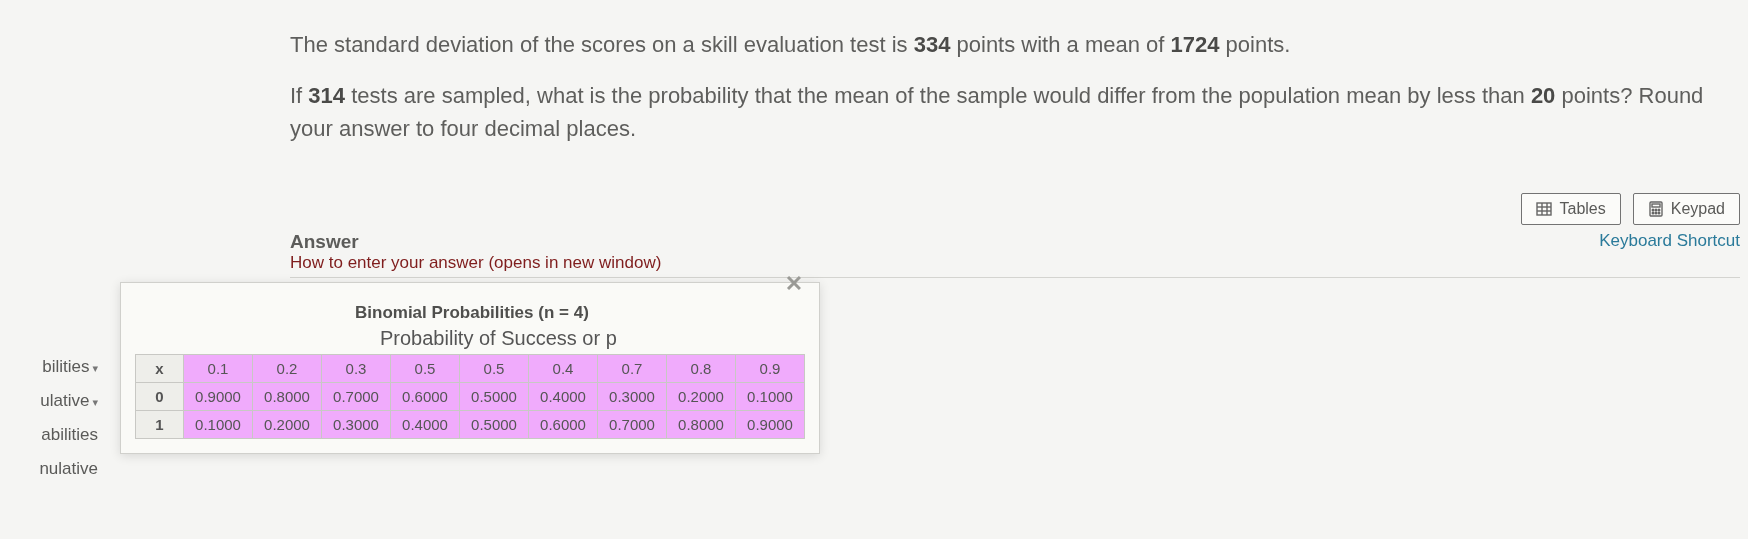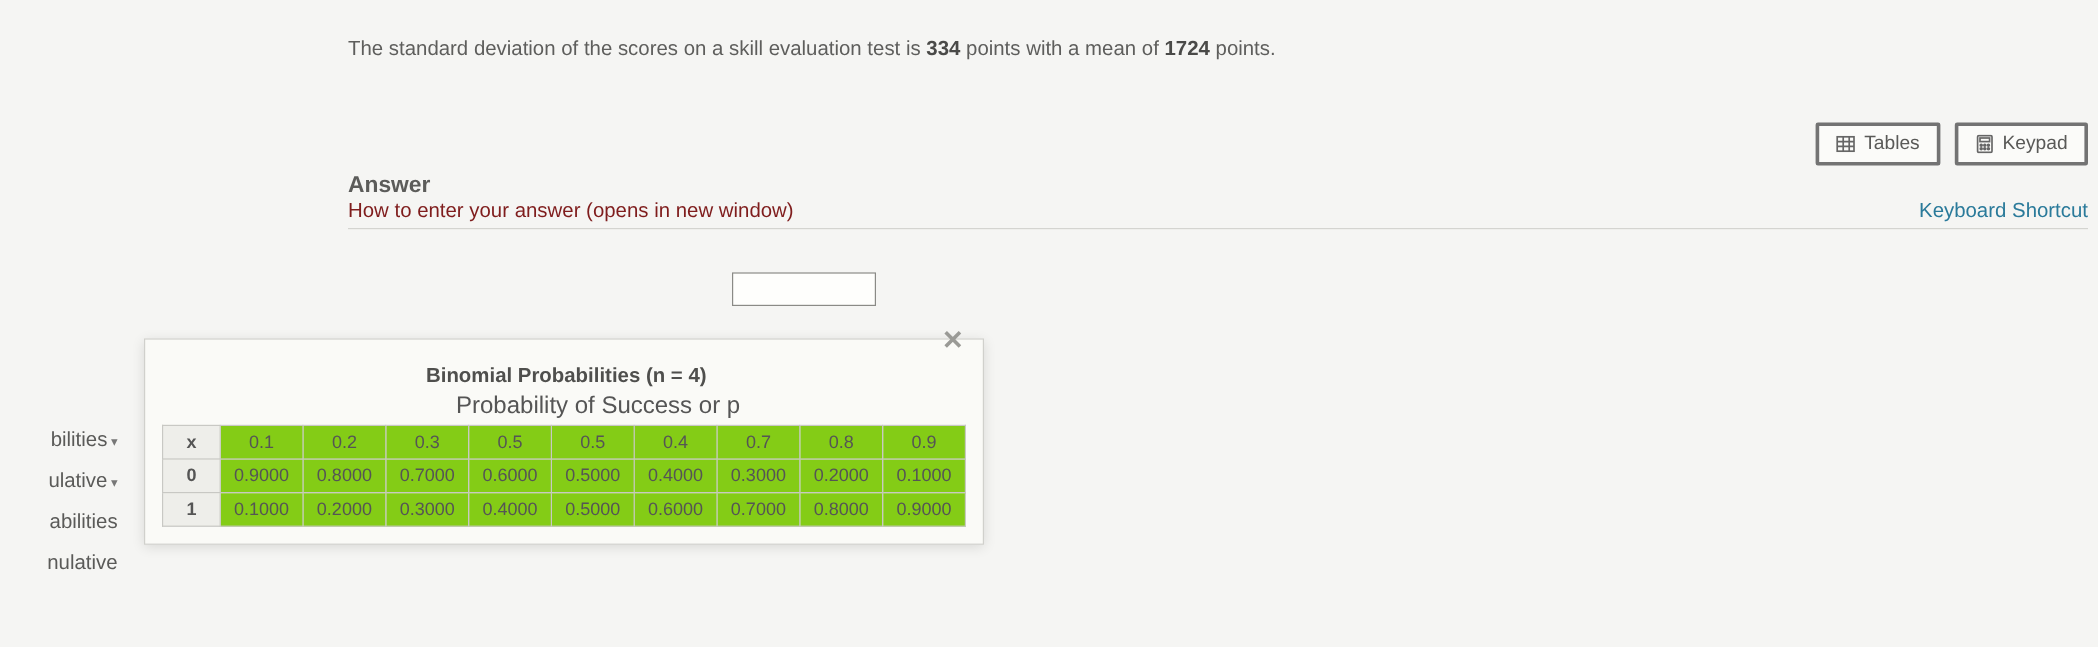--- a/index.html
+++ b/index.html
@@ -9,53 +9,53 @@
     color: #5a5a58;
     width: 1748px;
     height: 539px;
     overflow: hidden;
     position: relative;
   }
   .main {
     padding: 28px 0 0 290px;
   }
   .question-text {
-    font-size: 17px;
+    font-size: 22px;
     line-height: 1.5;
     color: #5e5e5c;
   }
   .question-text p { margin-bottom: 18px; }
   .bold-num { font-weight: 600; color: #4a4a48; }
   .answer-bar {
     margin-top: 48px;
     padding-right: 8px;
   }
   .answer-bar-top {
     display: flex;
     justify-content: flex-end;
     gap: 12px;
     margin-bottom: 6px;
   }
   .btn {
     display: inline-flex;
     align-items: center;
     gap: 7px;
-    border: 3px solid #737373;
+    border: 1px solid #737373;
     background: #fbfbf9;
     color: #5a5a58;
     padding: 6px 14px;
     font-size: 16px;
     cursor: pointer;
     border-radius: 2px;
   }
   .btn svg { width: 16px; height: 16px; }
   .answer-row {
     display: flex;
     justify-content: space-between;
-    align-items: flex-end;
+    align-items: flex-start;
   }
   .answer-label {
     font-size: 19px;
     font-weight: 600;
     color: #5c5c5a;
   }
   .howto {
     color: #7f1d1d;
     font-size: 17px;
     cursor: pointer;
@@ -115,21 +115,21 @@
     border-collapse: collapse;
     width: 100%;
     font-size: 15px;
     color: #555;
   }
   table.prob th, table.prob td {
     border: 1px solid #c8c8c4;
     text-align: center;
     padding: 5px 0;
     font-weight: 400;
-    background: #84cc16;
+    background: #f0abfc;
   }
   table.prob th.rowhead, table.prob td.rowhead {
     font-weight: 600;
     background: #eeeeea;
     width: 48px;
   }
   
   .sidebar {
     position: absolute;
     left: 0;
@@ -151,20 +151,23 @@
     margin: 4px 8px 0 290px;
   }
 </style>
 </head>
 <body>
 
 <div class="main">
   <div class="question-text">
     <p>
       <span>The standard deviation of the scores on a skill evaluation test is </span><span class="bold-num">334</span><span> points with a mean of </span><span class="bold-num">1724</span><span> points.</span>
+    </p>
+    <p>
+      <span>If </span><span class="bold-num">314</span><span> tests are sampled, what is the probability that the mean of the sample would differ from the population mean by less than </span><span class="bold-num">20</span><span> points? Round your answer to four decimal places.</span>
     </p>
   </div>
 
   <div class="answer-bar">
     <div class="answer-bar-top">
       <button class="btn">
         <svg viewBox="0 0 16 16" fill="none" stroke="#666" stroke-width="1.4">
             <rect x="1" y="2" width="14" height="12"></rect>
             <line x1="1" y1="6" x2="15" y2="6"></line>
             <line x1="1" y1="10" x2="15" y2="10"></line>

